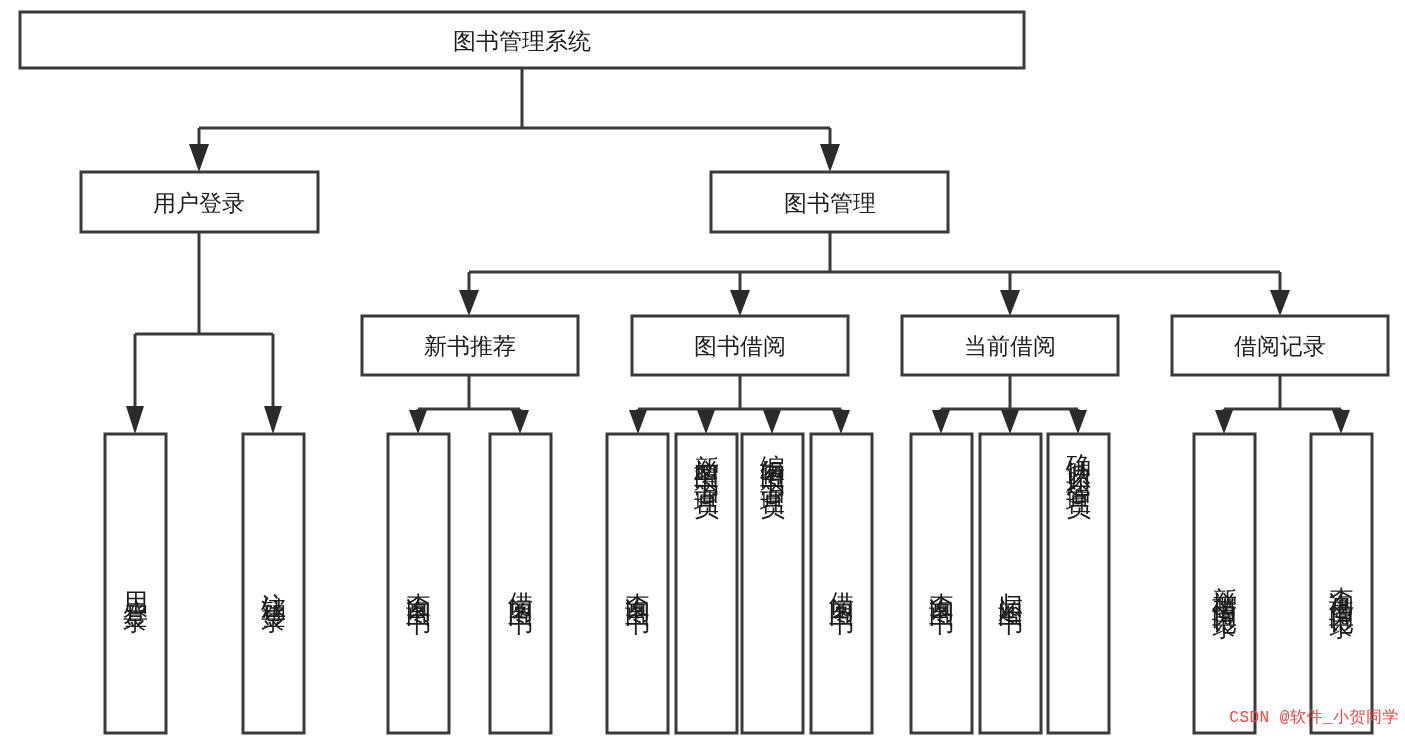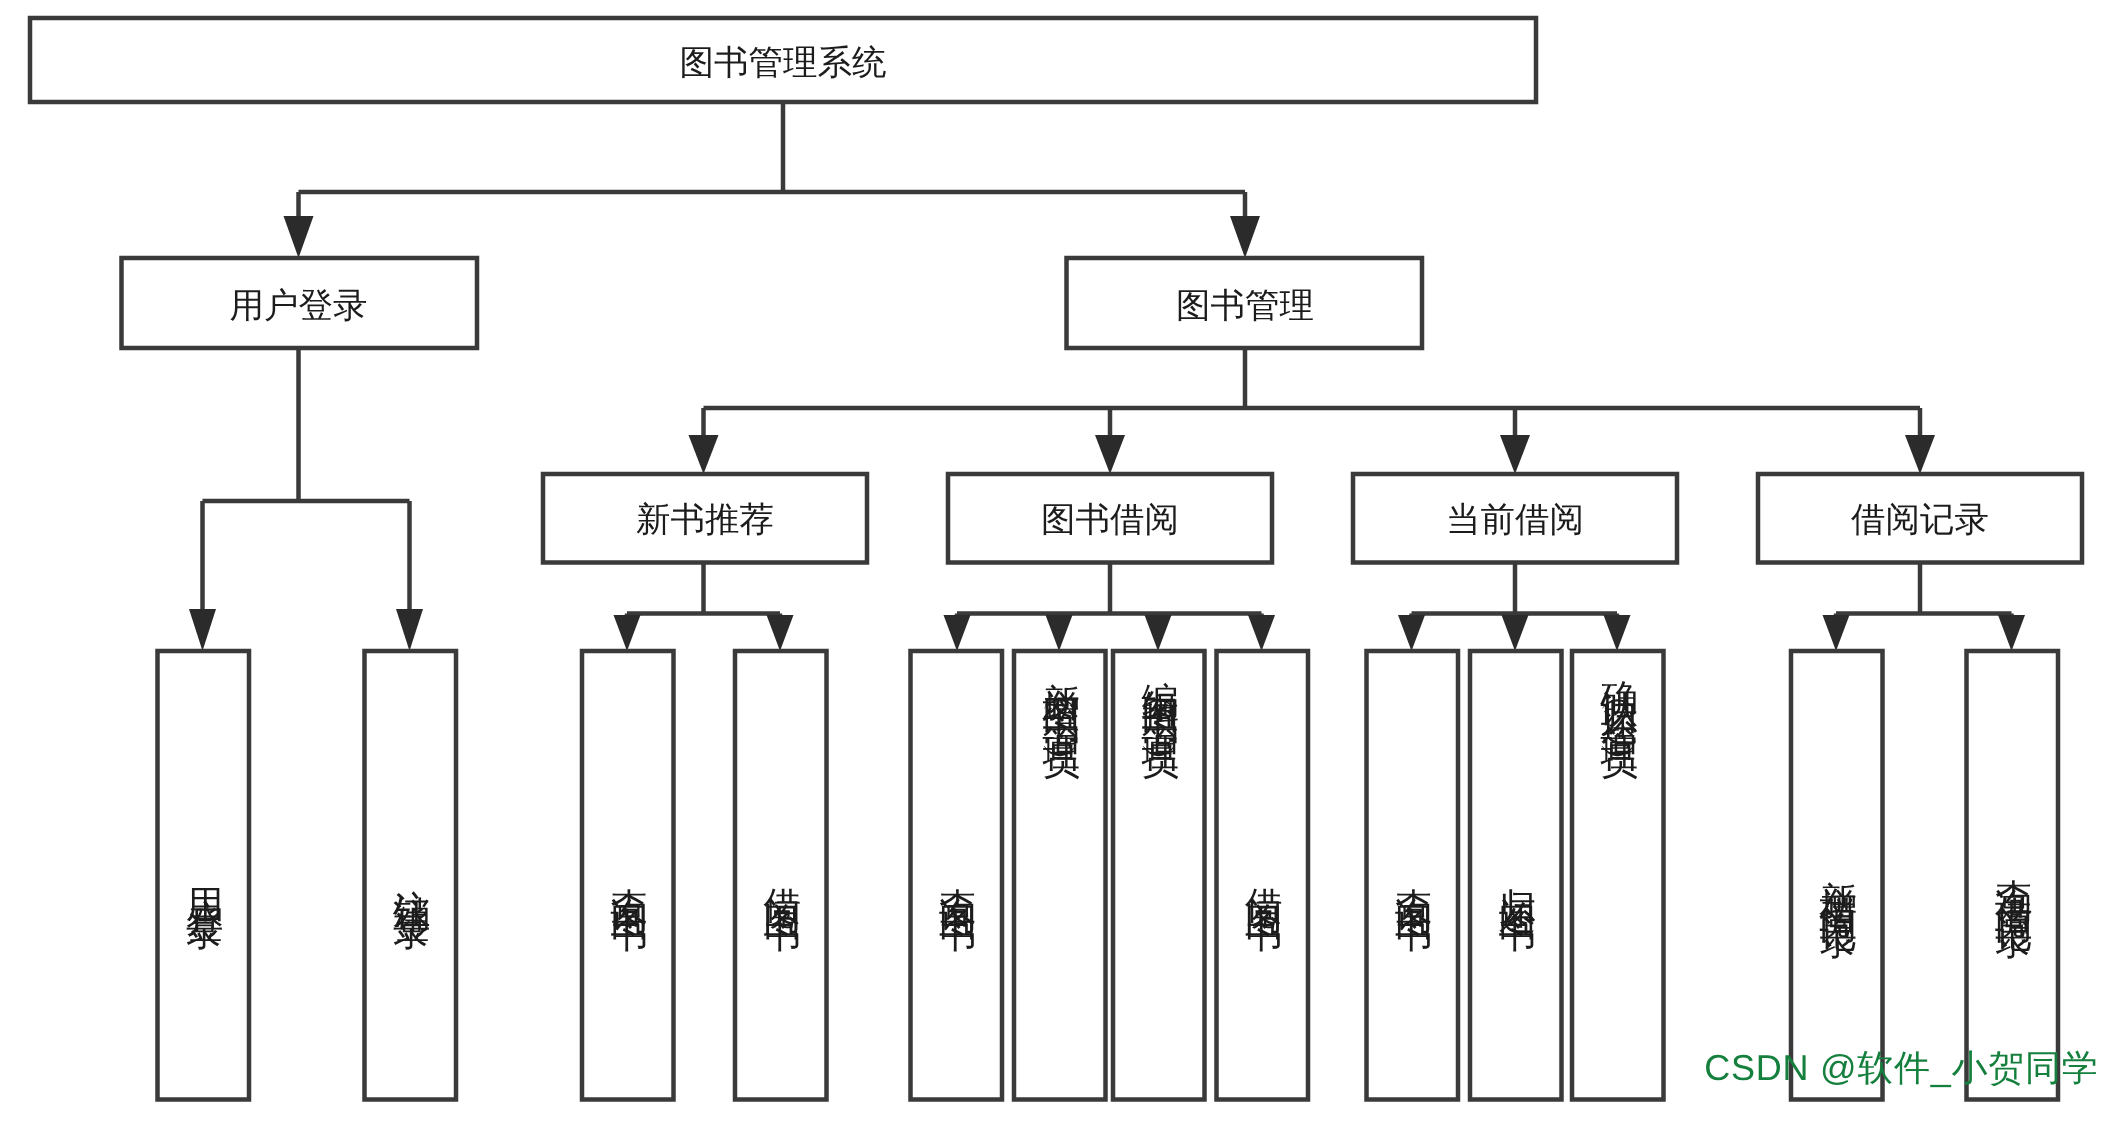--- a/index.html
+++ b/index.html
@@ -40,23 +40,23 @@
     font-family: "Liberation Sans", "DejaVu Sans", sans-serif;
     font-size: 23px;
     fill: #1c1c1c;
     text-anchor: middle;
     dominant-baseline: central;
   }
   .watermark-text {
     position: absolute;
     right: 6px;
     bottom: 4px;
-    font-family: Liberation Sans, sans-serif;
-    font-size: 24px;
-    color: #15803d;
+    font-family: Liberation Mono, monospace;
+    font-size: 16px;
+    color: #ef4444;
     white-space: nowrap;
     letter-spacing: 0.5px;
   }
   .vbox-label-wrap {
     display: flex;
     align-items: center;
     justify-content: center;
     width: 100%;
     height: 100%;
     box-sizing: border-box;

